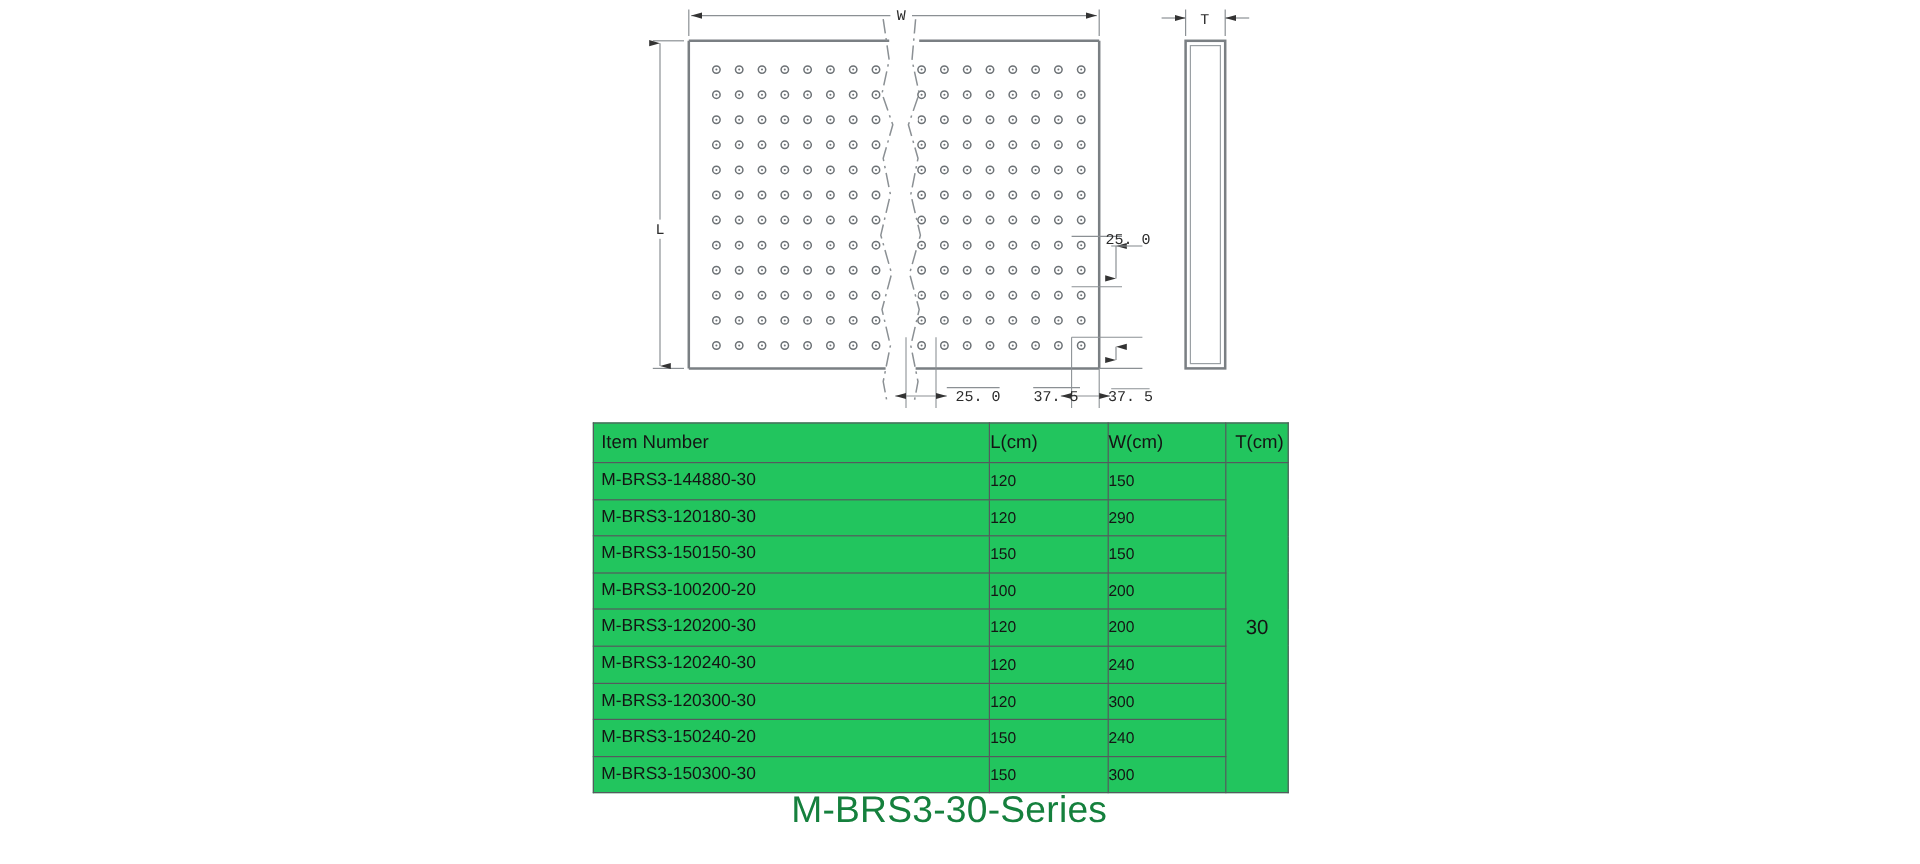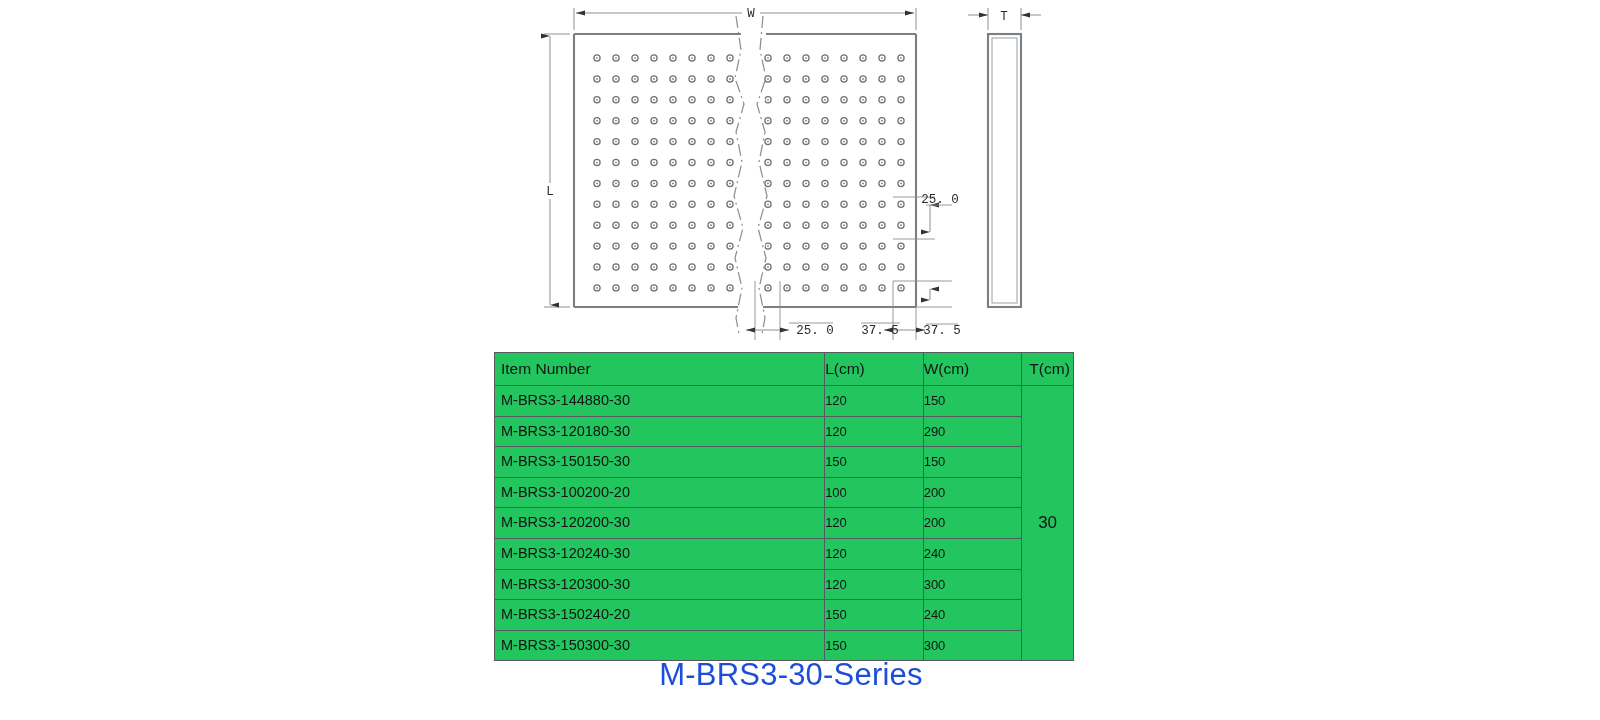--- a/index.html
+++ b/index.html
@@ -87,21 +87,21 @@
   }
 
   
   #caption {
     position: absolute;
     left: 0;
     top: 657px;
     width: 1600px;
     text-align: center;
     font-size: 31px;
-    color: #1d4ed8;
+    color: #15803d;
     font-family: "Liberation Sans", sans-serif;
     letter-spacing: 0.2px;
   }
   
   #caption .inner {
     display: inline-block;
     position: relative;
     left: -9px;
   }
 </style>

